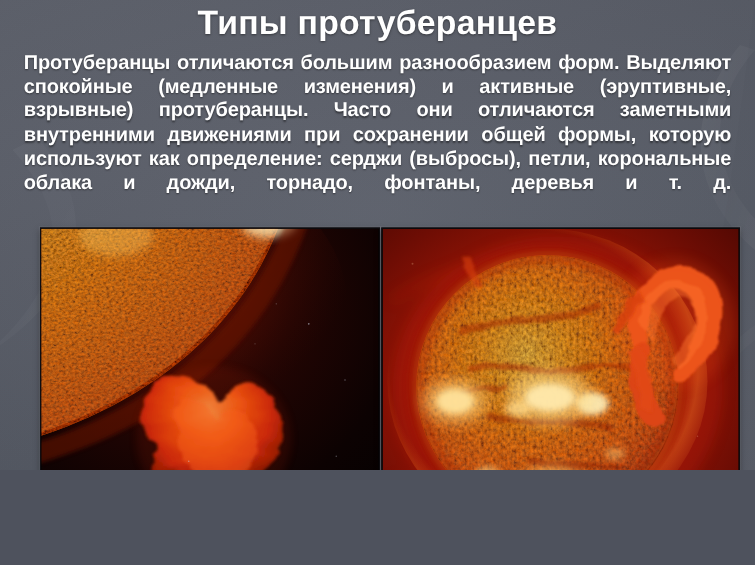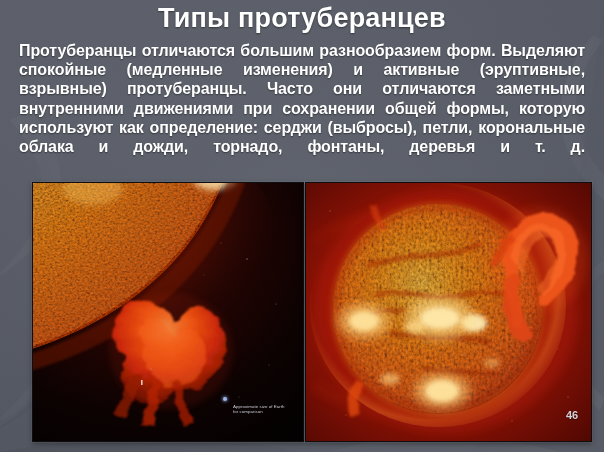--- a/index.html
+++ b/index.html
@@ -3,21 +3,21 @@
 <meta charset="utf-8">
 <style>
   html, body {
     margin: 0;
     padding: 0;
     background: #4e525d;
   }
   #slide {
     position: relative;
     width: 604px;
-    height: 452px;
+    height: 376px;
     overflow: hidden;
     background: #5a5e69;
     font-family: "Liberation Sans", sans-serif;
     -webkit-font-smoothing: antialiased;
   }
   
   #bg-base {
     position: absolute;
     inset: 0;
     background:

